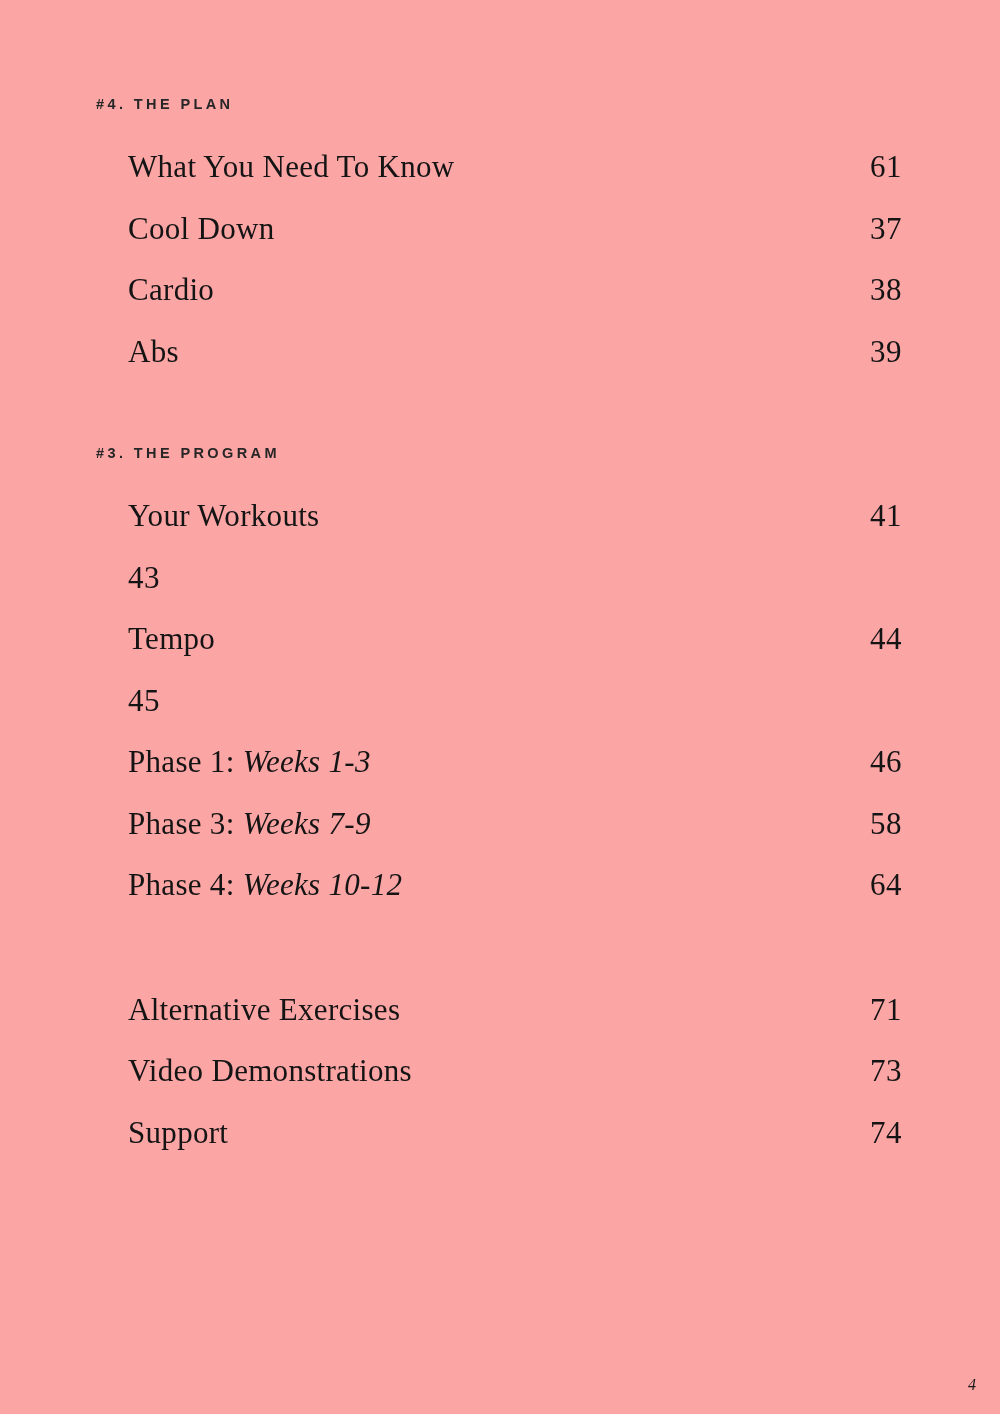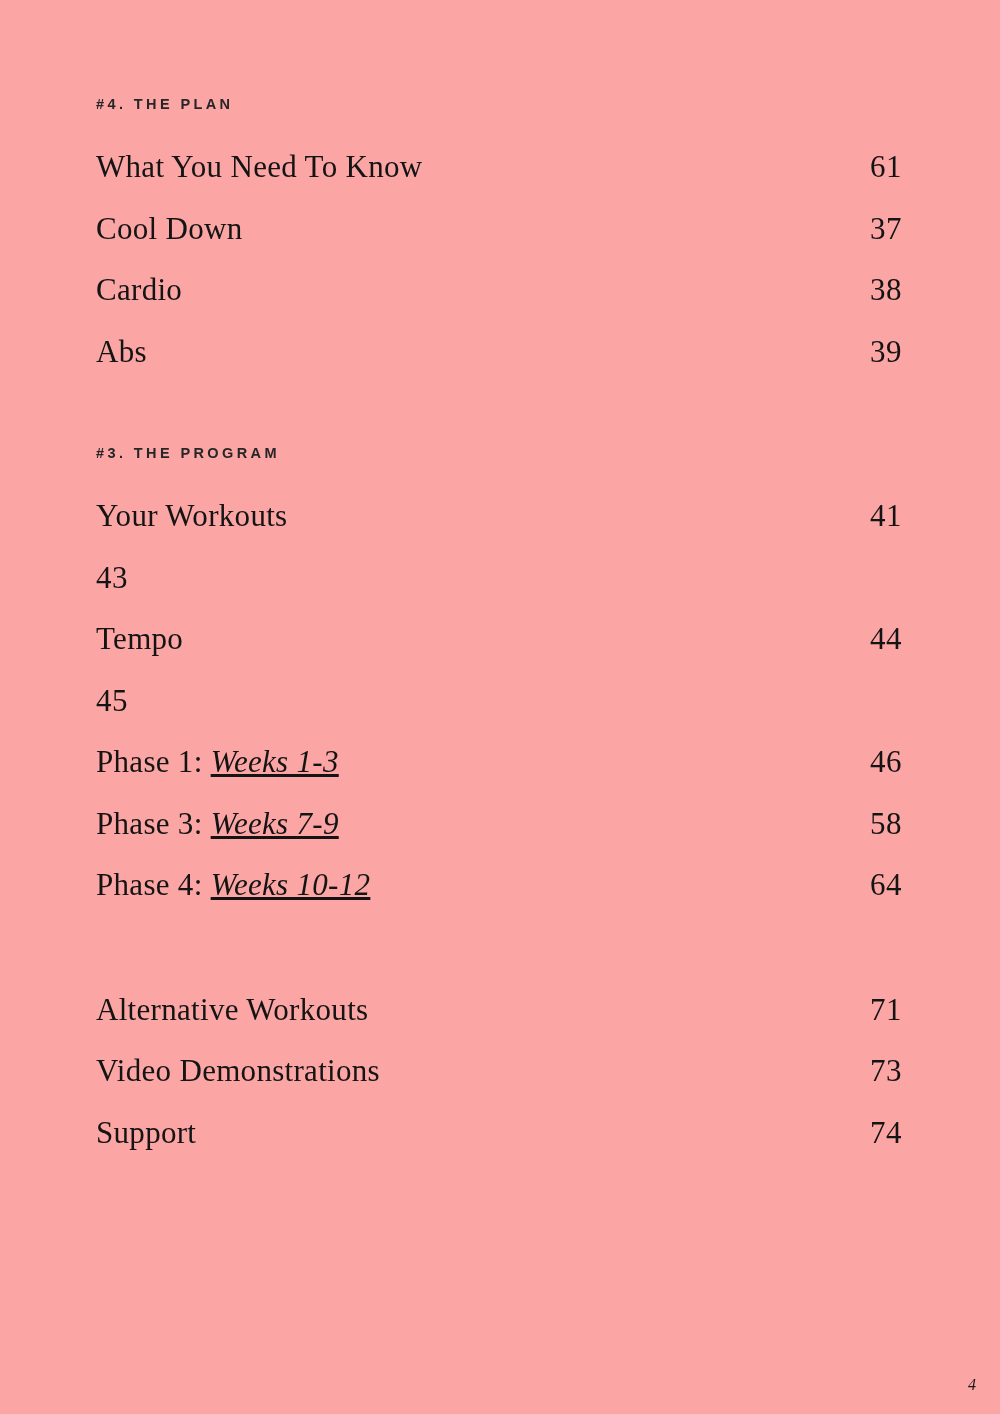--- a/index.html
+++ b/index.html
@@ -16,31 +16,31 @@
   }
   .content { padding:96px 98px 0 96px; }
   .sec { margin-bottom:63px; }
   .sec-heading {
     font-family:"Liberation Sans", sans-serif;
     font-weight:700;
     font-size:14.5px;
     letter-spacing:3.4px;
     color:#262626;
   }
-  .rows { margin-top:24px; }
+  .rows { margin-top:24px;margin-left:32px; }
   .row {
     display:flex;
     justify-content:space-between;
     align-items:center;
     height:61.5px;
     font-size:31px;
     line-height:1;
   }
   .row .title { letter-spacing:0.3px; white-space:pre-wrap; }
-  .row .title .em { font-style:italic;text-decoration:underline; }
+  .row .title .em { font-style:italic; }
   .row .pageno { letter-spacing:0.5px; }
   .folio {
     position:absolute;
     right:24px;
     bottom:20px;
     font-size:16px;
     font-style:italic;
     color:#1a1a1a;
   }
 </style>
@@ -100,21 +100,21 @@
         <div class="row">
           <span class="title"><span>Phase 4: </span><span class="em">Weeks 10-12</span></span>
           <span class="pageno">64</span>
         </div>
       </div>
     </div>
 
     <div class="sec">
       <div class="rows">
         <div class="row">
-          <span class="title"><span>Alternative Workouts</span><span class="em"></span></span>
+          <span class="title"><span>Alternative Exercises</span><span class="em"></span></span>
           <span class="pageno">71</span>
         </div>
         <div class="row">
           <span class="title"><span>Video Demonstrations</span><span class="em"></span></span>
           <span class="pageno">73</span>
         </div>
         <div class="row">
           <span class="title"><span>Support</span><span class="em"></span></span>
           <span class="pageno">74</span>
         </div>

